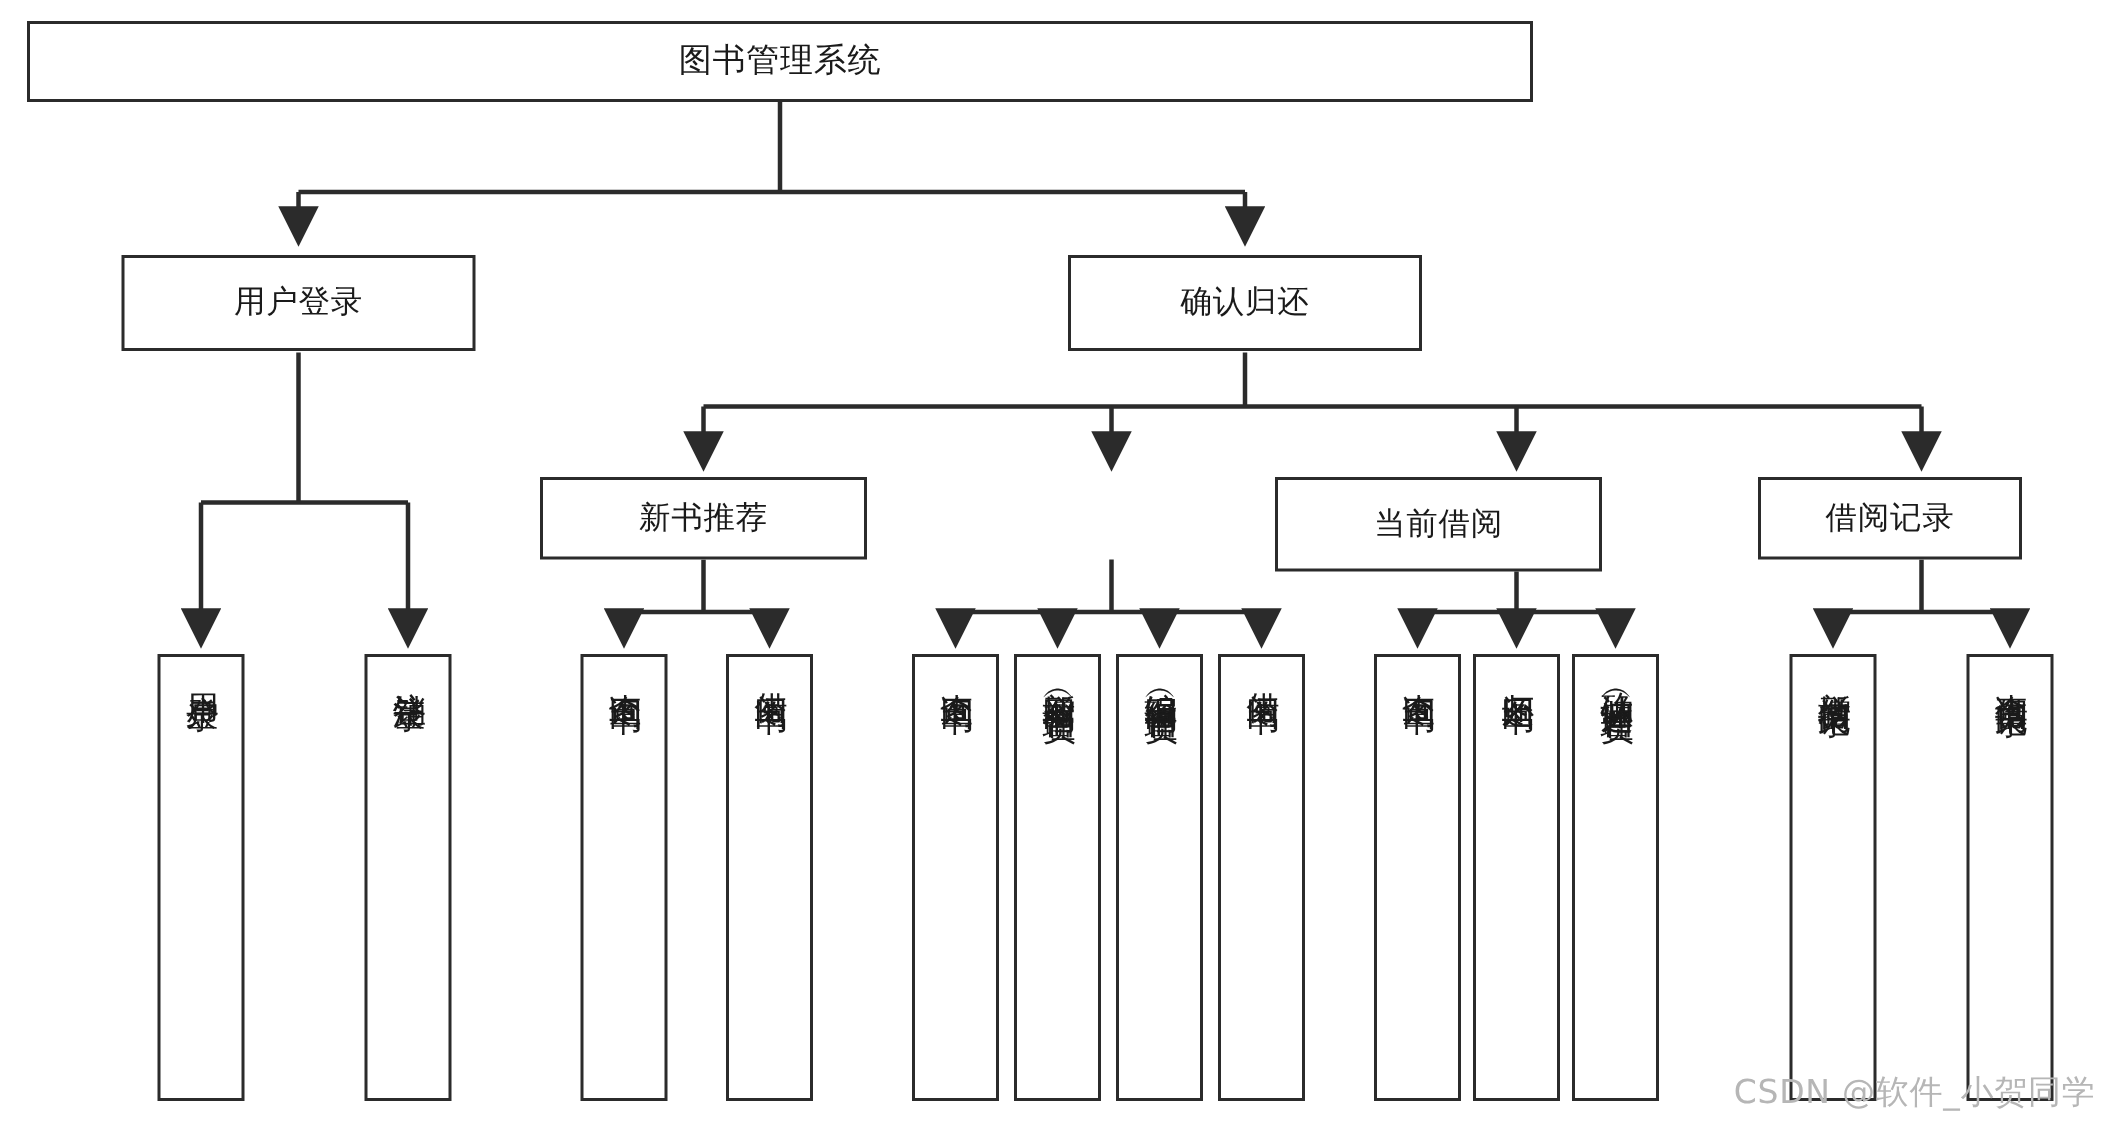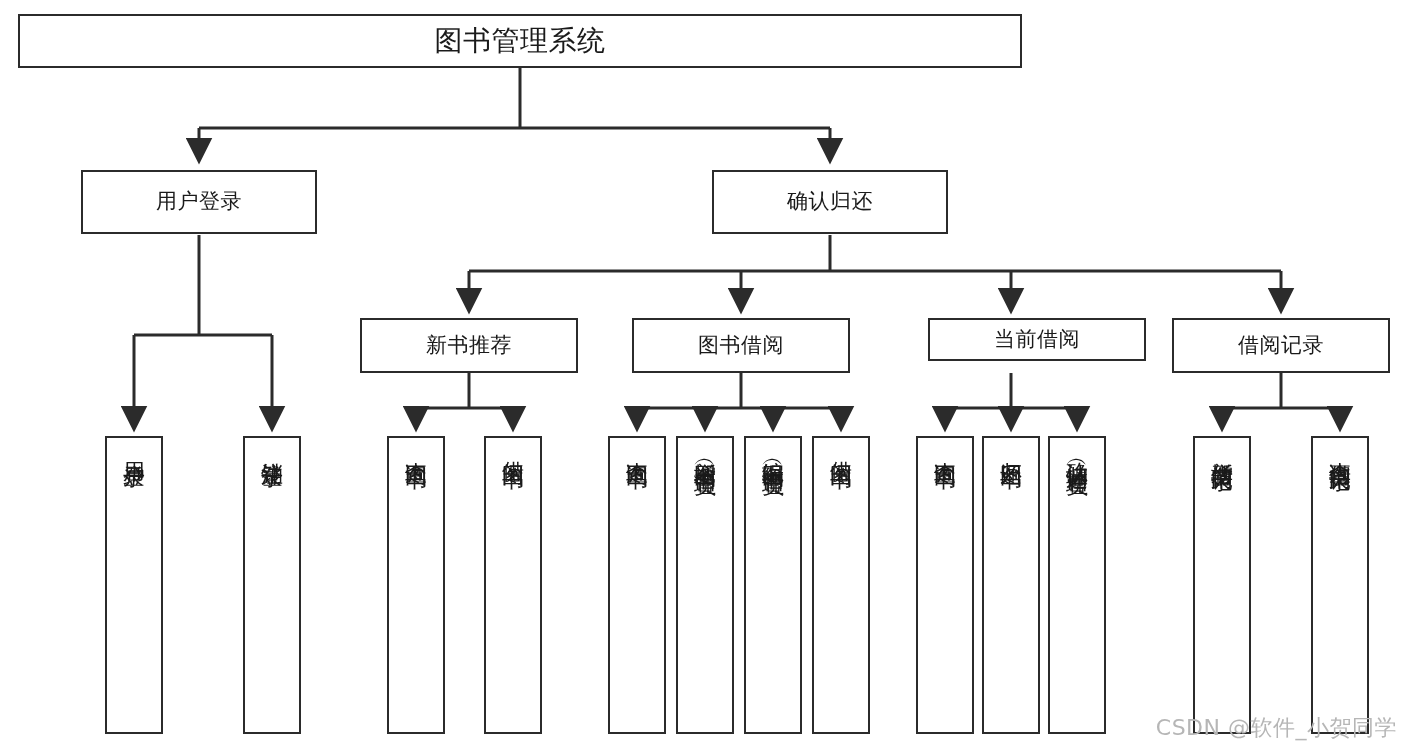--- a/index.html
+++ b/index.html
@@ -54,21 +54,21 @@
     padding-top: 6px;
   }
   .node.vertical .node-label {
     writing-mode: vertical-rl;
     text-orientation: upright;
     font-size: 22px;
     letter-spacing: 2px;
     line-height: 1;
   }
   .node.root .node-label {
-    font-size: 28px;
+    font-size: 22px;
     text-align: right;
   }
   .watermark {
     position: absolute;
     right: 8px;
     bottom: 4px;
     font-size: 22px;
     color: #b6b6b6;
     white-space: nowrap;
     letter-spacing: 0.5px;
@@ -136,27 +136,24 @@
   <div class="node horizontal" style="left:81px; top:170px; width:236px; height:64px;">
     <span class="node-label">用户登录</span>
   </div>
   <div class="node horizontal" style="left:712px; top:170px; width:236px; height:64px;">
     <span class="node-label">确认归还</span>
   </div>
 
   <div class="node horizontal" style="left:360px; top:318px; width:218px; height:55px;">
     <span class="node-label">新书推荐</span>
   </div>
-  <div class="node horizontal" style="left:632px; top:318px; width:218px; height:55px;">
-    <span class="node-label">图书借阅</span>
-  </div>
-  <div class="node horizontal" style="left:928px; top:318px; width:218px; height:43px;">
+  <div class="node horizontal" style="left:850px; top:318px; width:218px; height:63px;">
     <span class="node-label">当前借阅</span>
   </div>
-  <div class="node horizontal" style="left:1172px; top:318px; width:218px; height:55px;">
+  <div class="node horizontal" style="left:1172px; top:318px; width:176px; height:55px;">
     <span class="node-label">借阅记录</span>
   </div>
 
   <div class="node vertical" style="left:105px; top:436px; width:58px; height:298px;">
     <span class="node-label">用户登录</span>
   </div>
   <div class="node vertical" style="left:243px; top:436px; width:58px; height:298px;">
     <span class="node-label">注销登录</span>
   </div>
 

